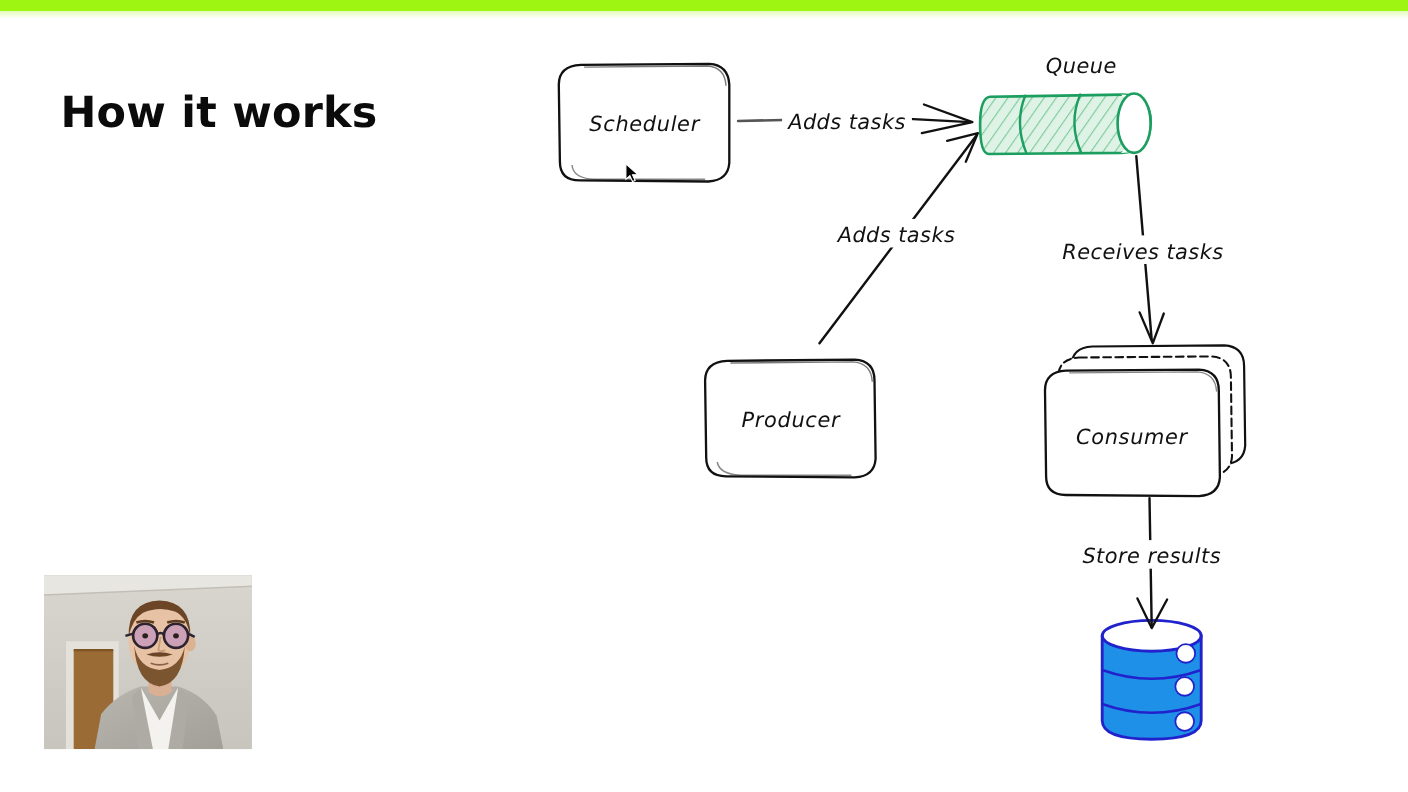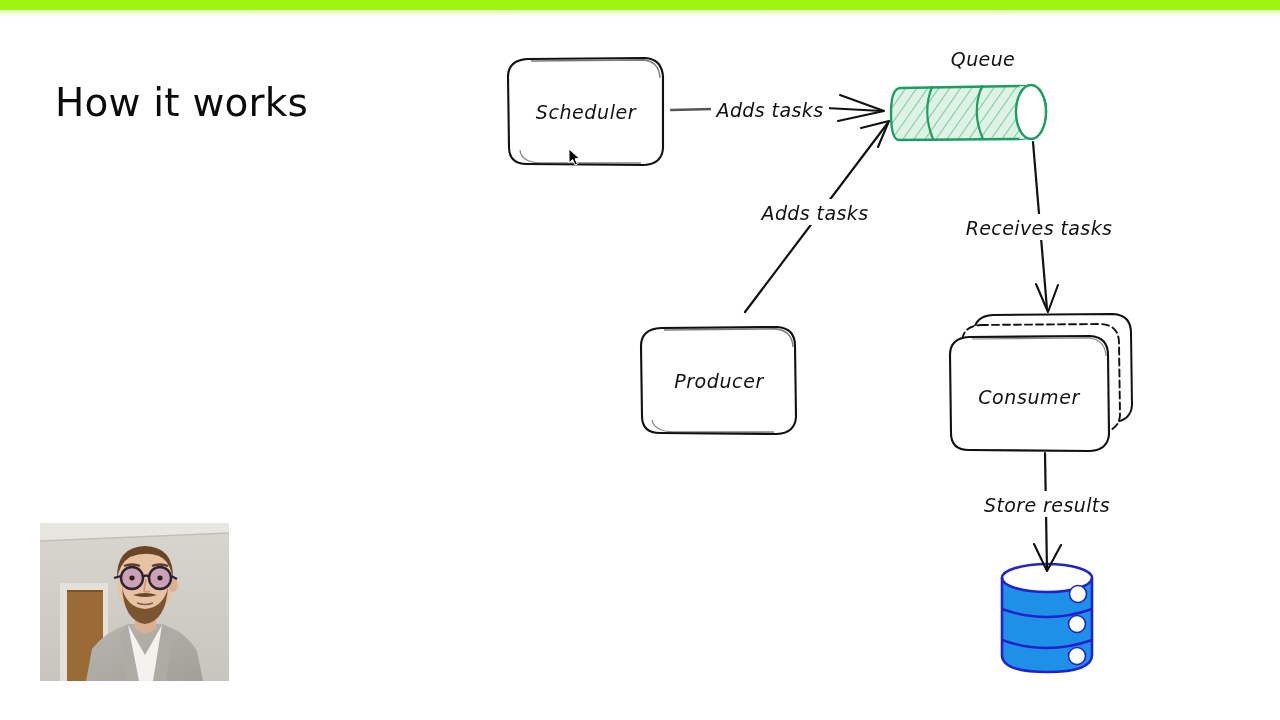--- a/index.html
+++ b/index.html
@@ -29,21 +29,21 @@
     height: 7px;
     background: linear-gradient(to bottom, rgba(158,245,17,0.30), rgba(255,255,255,0));
   }
 
   
   #slide-title {
     position: absolute;
     left: 55px;
     top: 80px;
     font-family: "DejaVu Sans", sans-serif;
-    font-weight: 400;
+    font-weight: 700;
     font-size: 39px;
     letter-spacing: 0.2px;
     color: #0b0b0b;
     white-space: nowrap;
   }
 
   
   #diagram {
     position: absolute;
     left: 0; top: 0;

